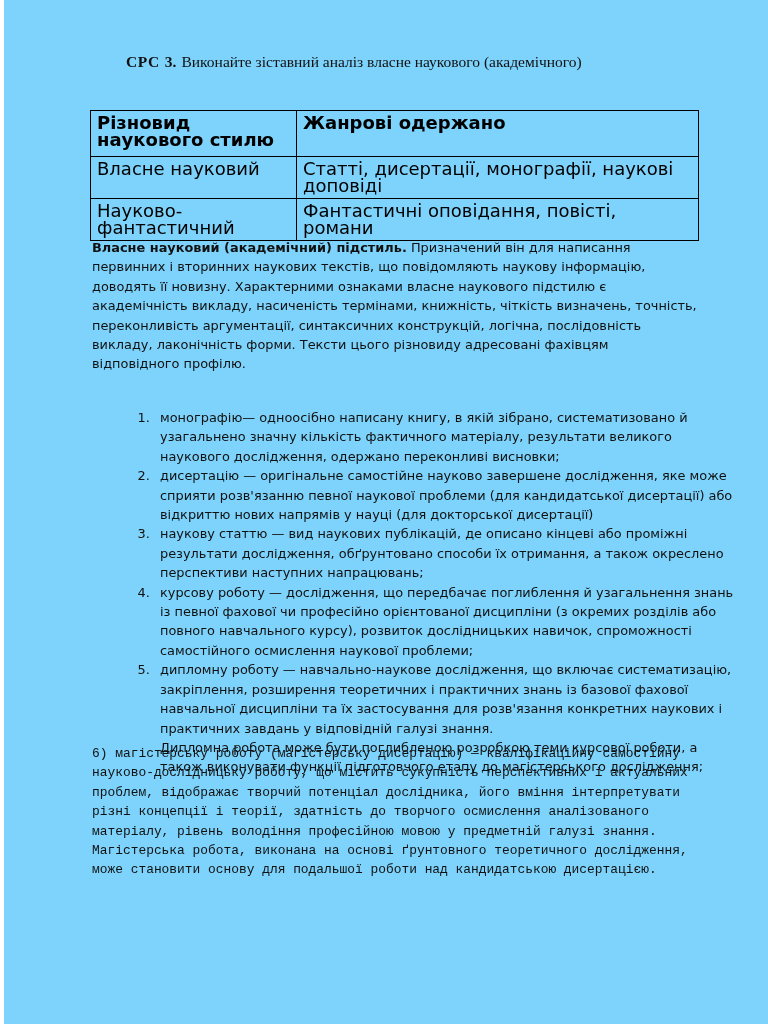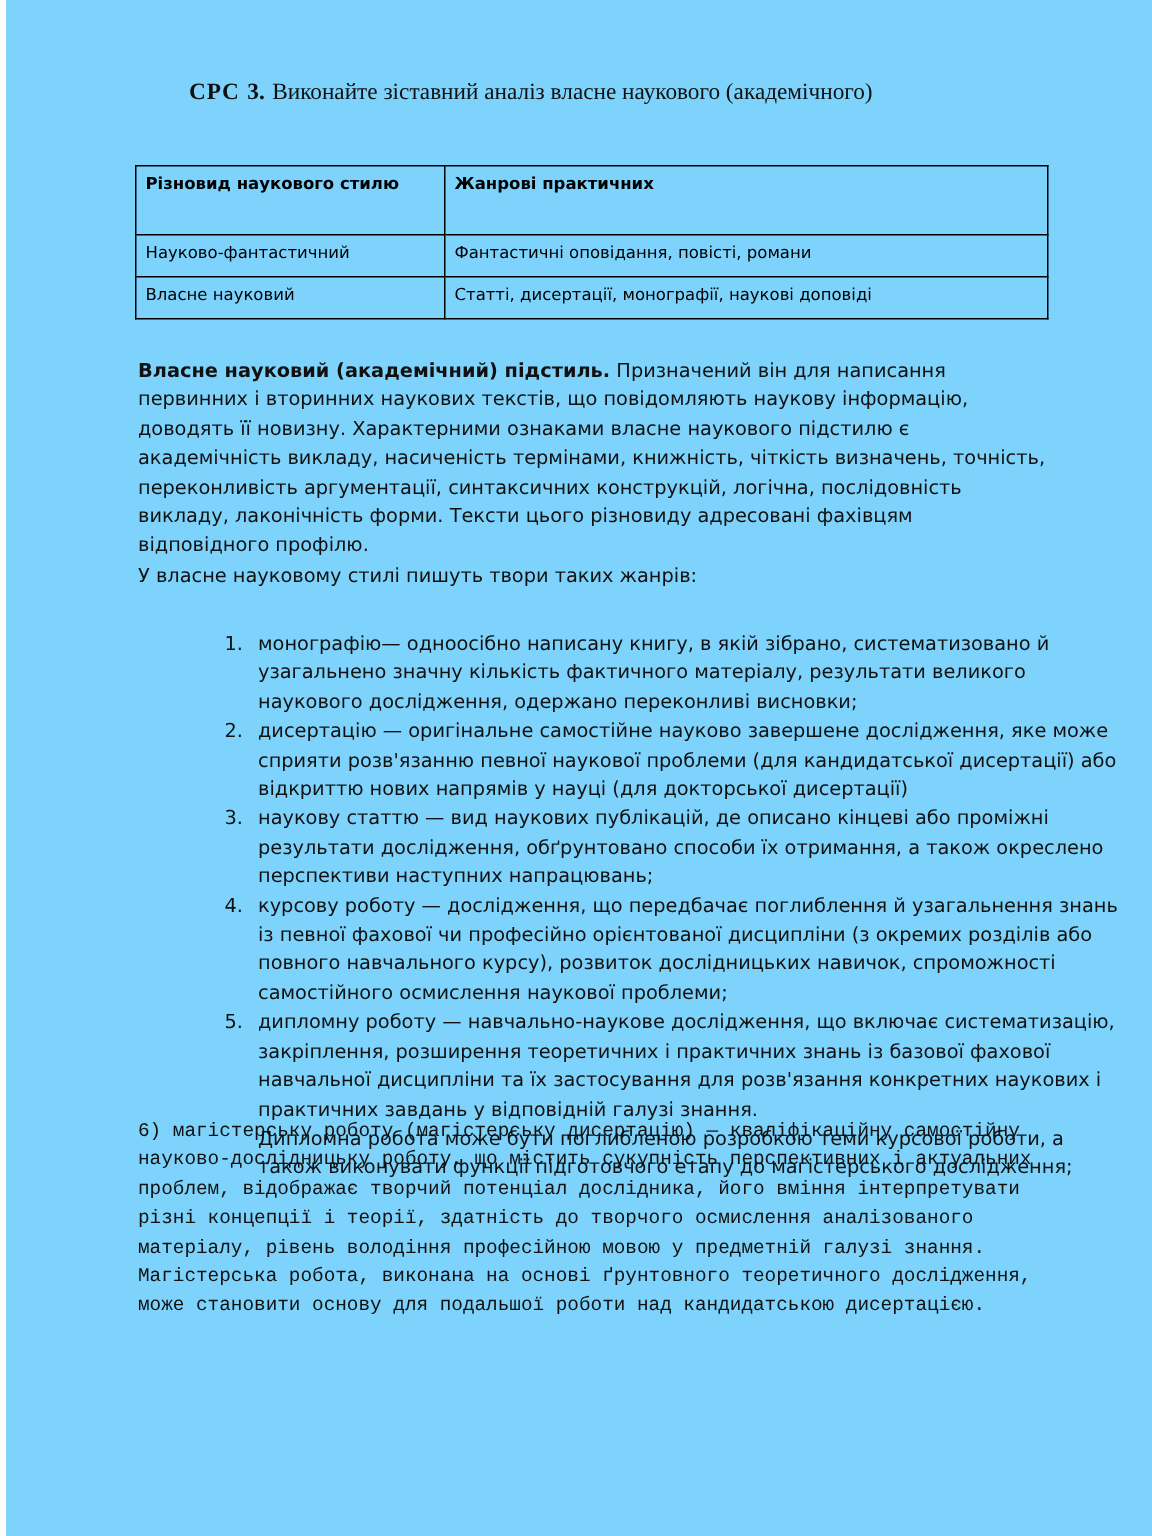--- a/index.html
+++ b/index.html
@@ -65,21 +65,21 @@
     position: absolute;
     left: 86px;
     top: 110px;
     width: 608px;
     border-collapse: collapse;
     table-layout: fixed;
   }
   .genre-table td, .genre-table th {
     border: 1.4px solid #000000;
     padding: 3px 6px 4px 6px;
-    font-size: 11px;
+    font-size: 18px;
     line-height: 17px;
     vertical-align: top;
     text-align: left;
     font-weight: normal;
   }
   .genre-table thead th {
     font-weight: bold;
     height: 38px;
   }
   .genre-table col.c1 { width: 206px; }
@@ -103,21 +103,21 @@
   .p-master     { top: 744px; font-family: Liberation Mono, monospace; }
   .p-small      { top: 884px; }
   .p-scifi      { top: 932px; }
 
   
   .genre-list {
     position: absolute;
     left: 112px;
     top: 404px;
     width: 584px;
-    margin: 16px;
+    margin: 4px;
     padding: 0 0 0 34px;
     font-size: 12.9px;
     line-height: 19.4px;
     color: #111111;
     list-style-position: outside;
   }
   .genre-list > li {
     padding-left: 6px;
     margin: 0 0 0 0;
   }
@@ -138,40 +138,39 @@
   </div>
 
   <table class="genre-table">
     <colgroup>
         <col class="c1">
         <col class="c2">
       </colgroup>
     <thead>
       <tr>
         <th>Різновид наукового стилю</th>
-        <th>Жанрові практичних</th>
+        <th>Жанрові одержано</th>
       </tr>
     </thead>
     <tbody>
       <tr>
+        <td>Власне науковий</td>
+        <td>Статті, дисертації, монографії, наукові доповіді</td>
+      </tr>
+      <tr>
         <td>Науково-фантастичний</td>
         <td>Фантастичні оповідання, повісті, романи</td>
-      </tr>
-      <tr>
-        <td>Власне науковий</td>
-        <td>Статті, дисертації, монографії, наукові доповіді</td>
       </tr>
     </tbody>
   </table>
 
   <div class="body-block p-academic">
     <b>Власне науковий (академічний) підстиль.</b><span> Призначений він для написання первинних і вторинних наукових текстів, що повідомляють наукову інформацію, доводять її новизну. Характерними ознаками власне наукового підстилю є академічність викладу, насиченість термінами, книжність, чіткість визначень, точність, переконливість аргументації, синтаксичних конструкцій, логічна, послідовність викладу, лаконічність форми. Тексти цього різновиду адресовані фахівцям відповідного профілю.</span>
   </div>
 
-  <div class="body-block p-genres">У власне науковому стилі пишуть твори таких жанрів:</div>
 
   <ol class="genre-list">
     <li><span>монографію— одноосібно написану книгу, в якій зібрано, систематизовано й узагальнено значну кількість фактичного матеріалу, результати великого наукового дослідження, одержано переконливі висновки;</span></li>
     <li><span>дисертацію — оригінальне самостійне науково завершене дослідження, яке може сприяти розв'язанню певної наукової проблеми (для кандидатської дисертації) або відкриттю нових напрямів у науці (для докторської дисертації)</span></li>
     <li><span>наукову статтю — вид наукових публікацій, де описано кінцеві або проміжні результати дослідження, обґрунтовано способи їх отримання, а також окреслено перспективи наступних напрацювань;</span></li>
     <li><span>курсову роботу — дослідження, що передбачає поглиблення й узагальнення знань із певної фахової чи професійно орієнтованої дисципліни (з окремих розділів або повного навчального курсу), розвиток дослідницьких навичок, спроможності самостійного осмислення наукової проблеми;</span></li>
     <li><span>дипломну роботу — навчально-наукове дослідження, що включає систематизацію, закріплення, розширення теоретичних і практичних знань із базової фахової навчальної дисципліни та їх застосування для розв'язання конкретних наукових і практичних завдань у відповідній галузі знання.</span><span class="li-extra">Дипломна робота може бути поглибленою розробкою теми курсової роботи, а також виконувати функції підготовчого етапу до магістерського дослідження;</span></li>
   </ol>
 
   <div class="body-block p-master">6) магістерську роботу (магістерську дисертацію) — кваліфікаційну самостійну науково-дослідницьку роботу, що містить сукупність перспективних і актуальних проблем, відображає творчий потенціал дослідника, його вміння інтерпретувати різні концепції і теорії, здатність до творчого осмислення аналізованого матеріалу, рівень володіння професійною мовою у предметній галузі знання. Магістерська робота, виконана на основі ґрунтовного теоретичного дослідження, може становити основу для подальшої роботи над кандидатською дисертацією.</div>

